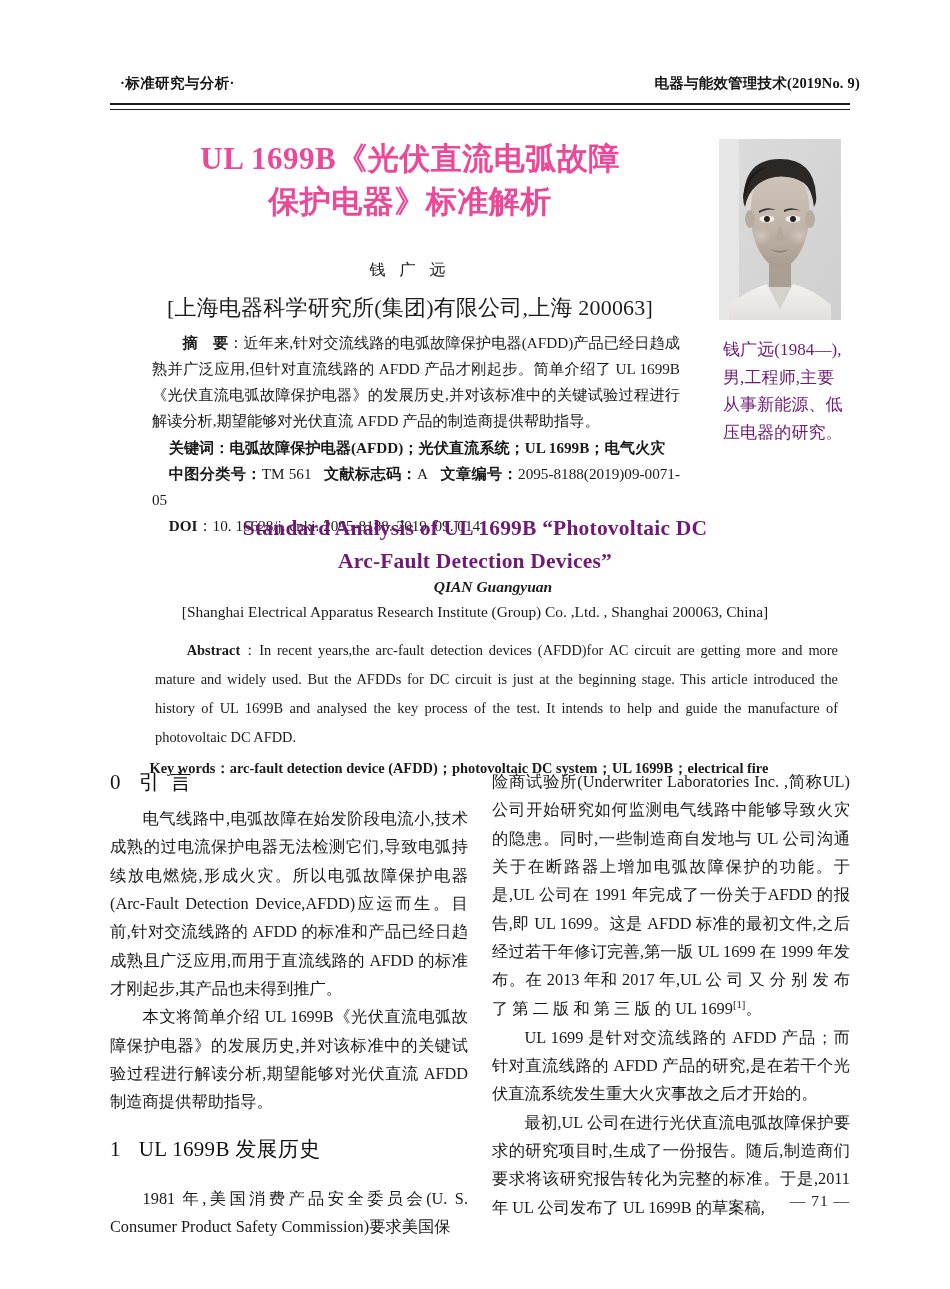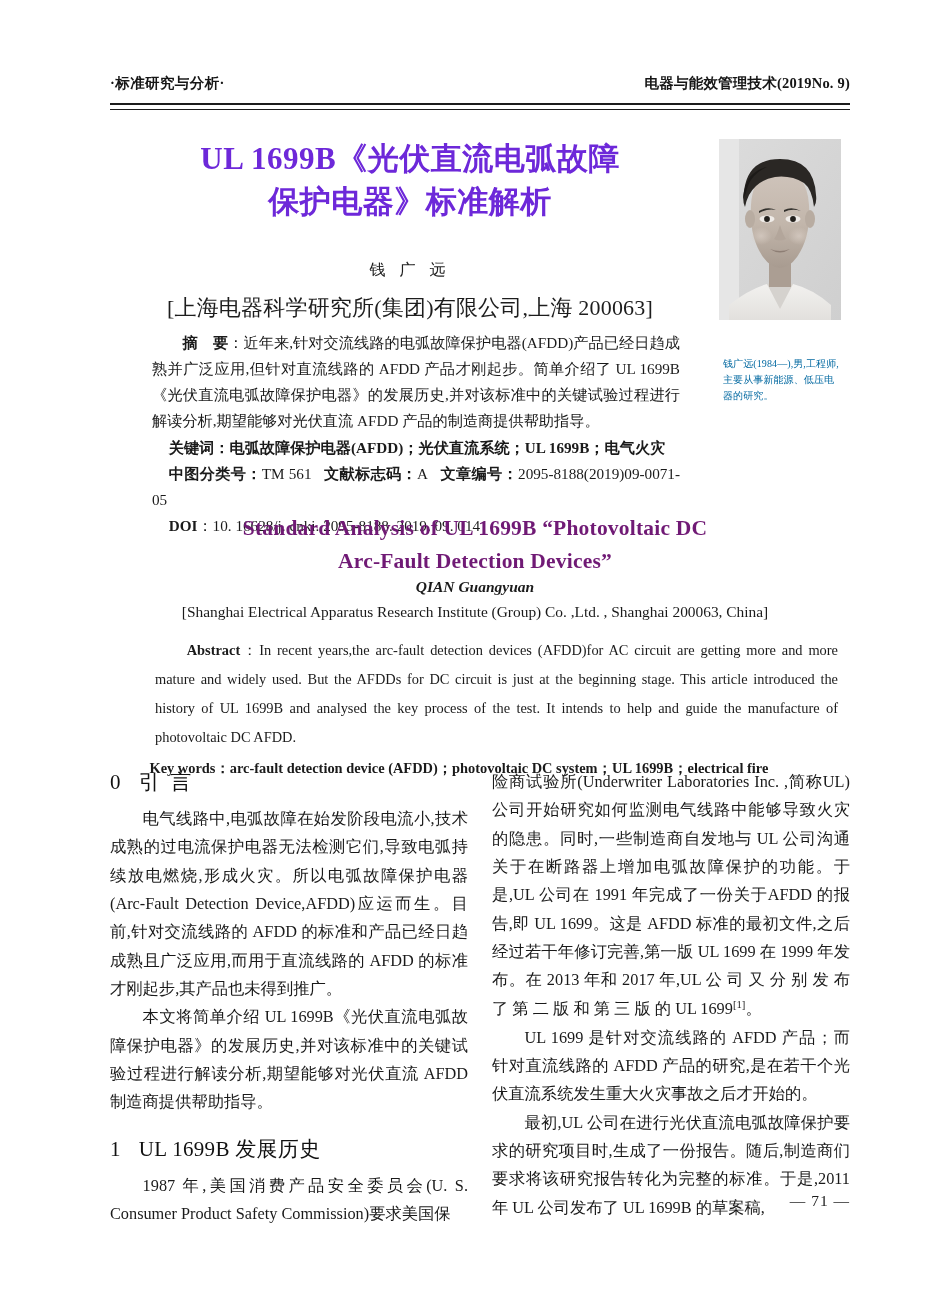--- a/index.html
+++ b/index.html
@@ -13,21 +13,21 @@
     height: 1289px;
     background: #ffffff;
     font-family: "Liberation Serif", "DejaVu Serif", serif;
     color: #1a1a1a;
     overflow: hidden;
   }
 
   
   .runhead {
     position: absolute;
-    left: 110px;
+    left: 120px;
     top: 74px;
     width: 740px;
     height: 24px;
     display: flex;
     justify-content: space-between;
     align-items: flex-start;
   }
   .runhead-left {
     font-size: 14.5px;
     font-weight: bold;
@@ -56,21 +56,21 @@
     left: 110px;
     top: 138px;
     width: 600px;
   }
   .cn-title {
     font-size: 31px;
     font-weight: bold;
     text-align: center;
     line-height: 1.38;
     letter-spacing: 0.5px;
-    color: #6d28d9;
+    color: #ec4899;
   }
   .cn-title .l2 { display: block; }
 
   .author-cn {
     margin-top: 36px;
     text-align: center;
     font-size: 16px;
     letter-spacing: 5px;
     color: #1d1d1d;
   }
@@ -90,25 +90,25 @@
     width: 122px;
     height: 181px;
     background: #d9d9d9;
     overflow: hidden;
   }
   .photo-frame svg { display: block; }
 
   .bio {
     position: absolute;
     left: 723px;
-    top: 356px;
+    top: 336px;
     width: 120px;
-    font-size: 10px;
+    font-size: 17px;
     line-height: 1.62;
-    color: #0369a1;
+    color: #701a75;
     letter-spacing: 0.1px;
   }
 
   
   .cn-abs {
     position: absolute;
     left: 152px;
     top: 330px;
     width: 528px;
   }
@@ -138,21 +138,21 @@
     width: 630px;
     text-align: center;
     font-size: 21.5px;
     font-weight: bold;
     line-height: 1.52;
     color: #701a75;
     letter-spacing: 0.2px;
   }
   .en-author {
     position: absolute;
-    left: 160px;
+    left: 178px;
     top: 578px;
     width: 630px;
     text-align: center;
     font-size: 15.5px;
     font-style: italic;
     font-weight: bold;
     color: #1a1a1a;
   }
   .en-affil {
     position: absolute;
@@ -207,21 +207,21 @@
   .col p.body {
     margin: 0;
     font-size: 16.3px;
     line-height: 1.74;
     text-indent: 2em;
     text-align: justify;
     text-justify: inter-ideograph;
     color: #1a1a1a;
   }
   .col p.body.cont { text-indent: 0; }
-  .sec-head.second { margin-top: 18px; margin-bottom: 9px; }
+  .sec-head.second { margin-top: 18px; margin-bottom: 22px; }
   sup.ref { font-size: 0.66em; vertical-align: super; }
 
   .folio {
     position: absolute;
     left: 492px;
     top: 1192px;
     width: 358px;
     text-align: right;
     font-size: 15.5px;
     color: #1a1a1a;
@@ -321,21 +321,21 @@
   <div class="en-abs">
     <p class="abs-para"><span class="lbl">Abstract</span><span>：In recent years,the arc-fault detection devices (AFDD)for AC circuit are getting more and more mature and widely used. But the AFDDs for DC circuit is just at the beginning stage. This article introduced the history of UL 1699B and analysed the key process of the test. It intends to help and guide the manufacture of photovoltaic DC AFDD.</span></p>
     <p class="kw-para"><span>Key words</span><span>：arc-fault detection device (AFDD)；photovoltaic DC system；UL 1699B；electrical fire</span></p>
   </div>
 
   <div class="col col-left">
     <h2 class="sec-head"><span class="num">0</span><span class="gap">引</span><span>言</span></h2>
     <p class="body">电气线路中,电弧故障在始发阶段电流小,技术成熟的过电流保护电器无法检测它们,导致电弧持续放电燃烧,形成火灾。所以电弧故障保护电器(Arc-Fault Detection Device,AFDD)应运而生。目前,针对交流线路的 AFDD 的标准和产品已经日趋成熟且广泛应用,而用于直流线路的 AFDD 的标准才刚起步,其产品也未得到推广。</p>
     <p class="body">本文将简单介绍 UL 1699B《光伏直流电弧故障保护电器》的发展历史,并对该标准中的关键试验过程进行解读分析,期望能够对光伏直流 AFDD 制造商提供帮助指导。</p>
     <h2 class="sec-head second"><span class="num">1</span><span>UL 1699B 发展历史</span></h2>
-    <p class="body">1987 年,美国消费产品安全委员会(U. S. Consumer Product Safety Commission)要求美国保</p>
+    <p class="body">1981 年,美国消费产品安全委员会(U. S. Consumer Product Safety Commission)要求美国保</p>
   </div>
 
   <div class="col col-right">
     <p class="body cont"><span>险商试验所(Underwriter Laboratories Inc. ,简称UL)公司开始研究如何监测电气线路中能够导致火灾的隐患。同时,一些制造商自发地与 UL 公司沟通关于在断路器上增加电弧故障保护的功能。于是,UL 公司在 1991 年完成了一份关于AFDD 的报告,即 UL 1699。这是 AFDD 标准的最初文件,之后经过若干年修订完善,第一版 UL 1699 在 1999 年发布。在 2013 年和 2017 年,UL 公 司 又 分 别 发 布 了 第 二 版 和 第 三 版 的 UL 1699</span><sup class="ref">[1]</sup><span>。</span></p>
     <p class="body">UL 1699 是针对交流线路的 AFDD 产品；而针对直流线路的 AFDD 产品的研究,是在若干个光伏直流系统发生重大火灾事故之后才开始的。</p>
     <p class="body">最初,UL 公司在进行光伏直流电弧故障保护要求的研究项目时,生成了一份报告。随后,制造商们要求将该研究报告转化为完整的标准。于是,2011 年 UL 公司发布了 UL 1699B 的草案稿,</p>
   </div>
 
   <div class="folio">— 71 —</div>
 </div>

